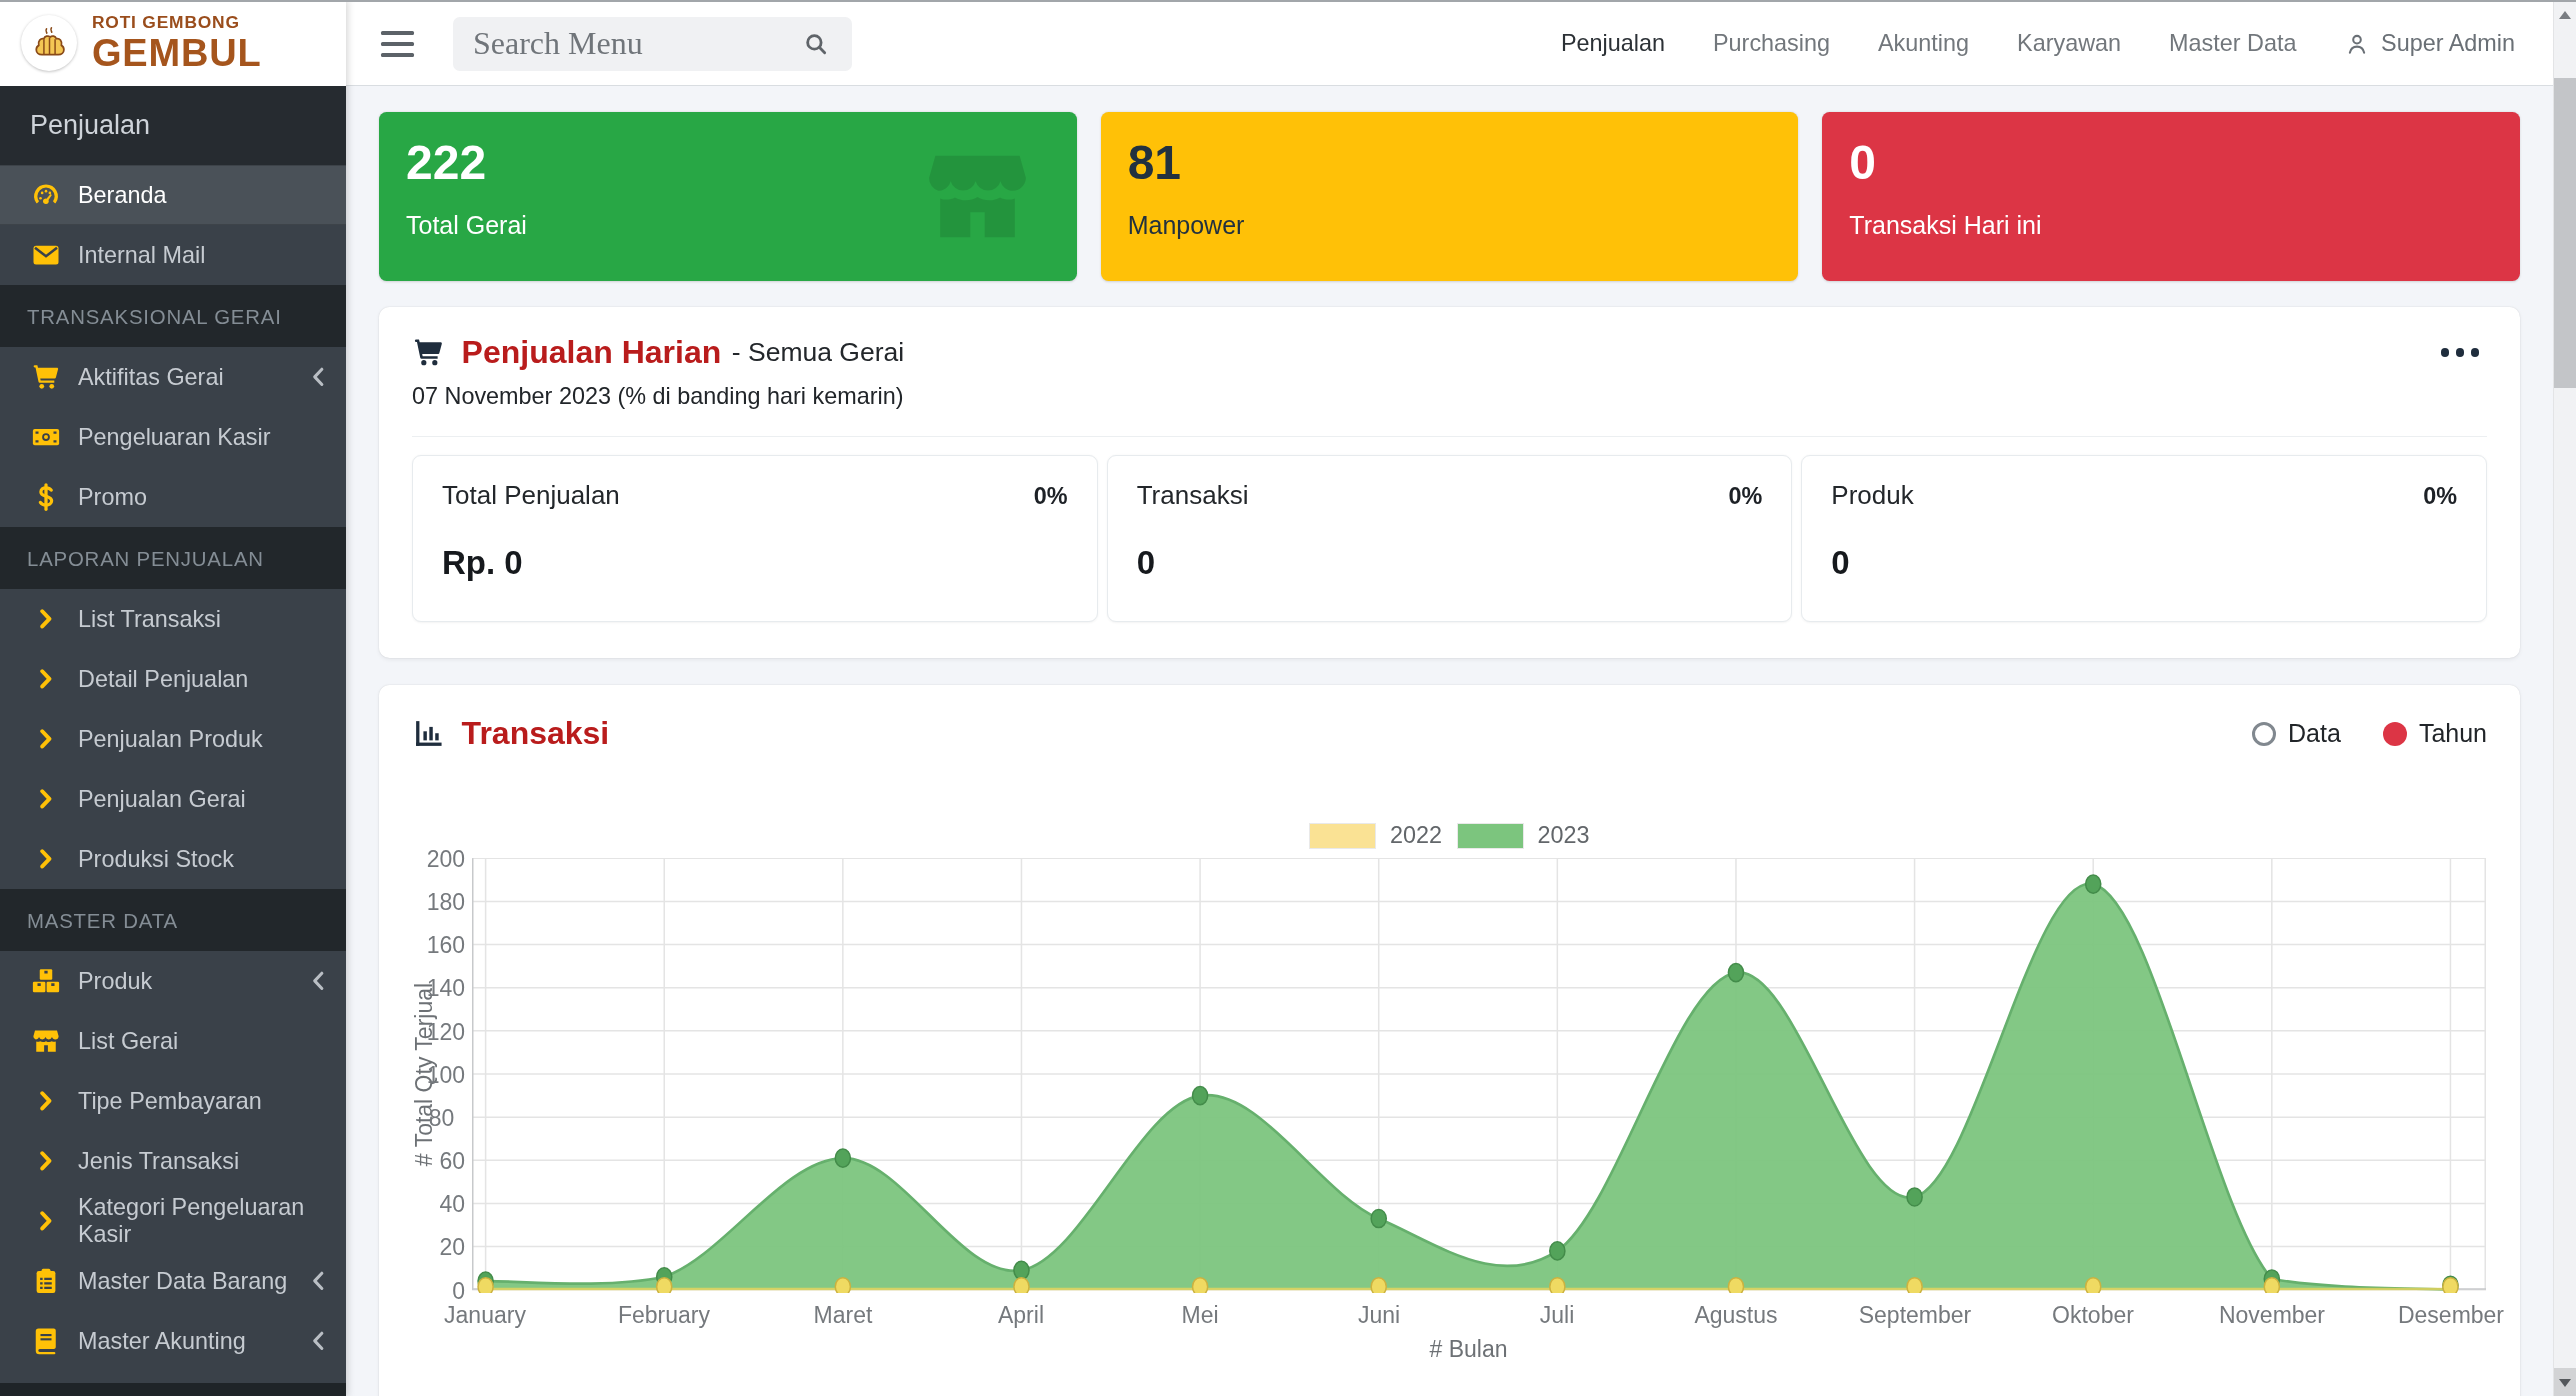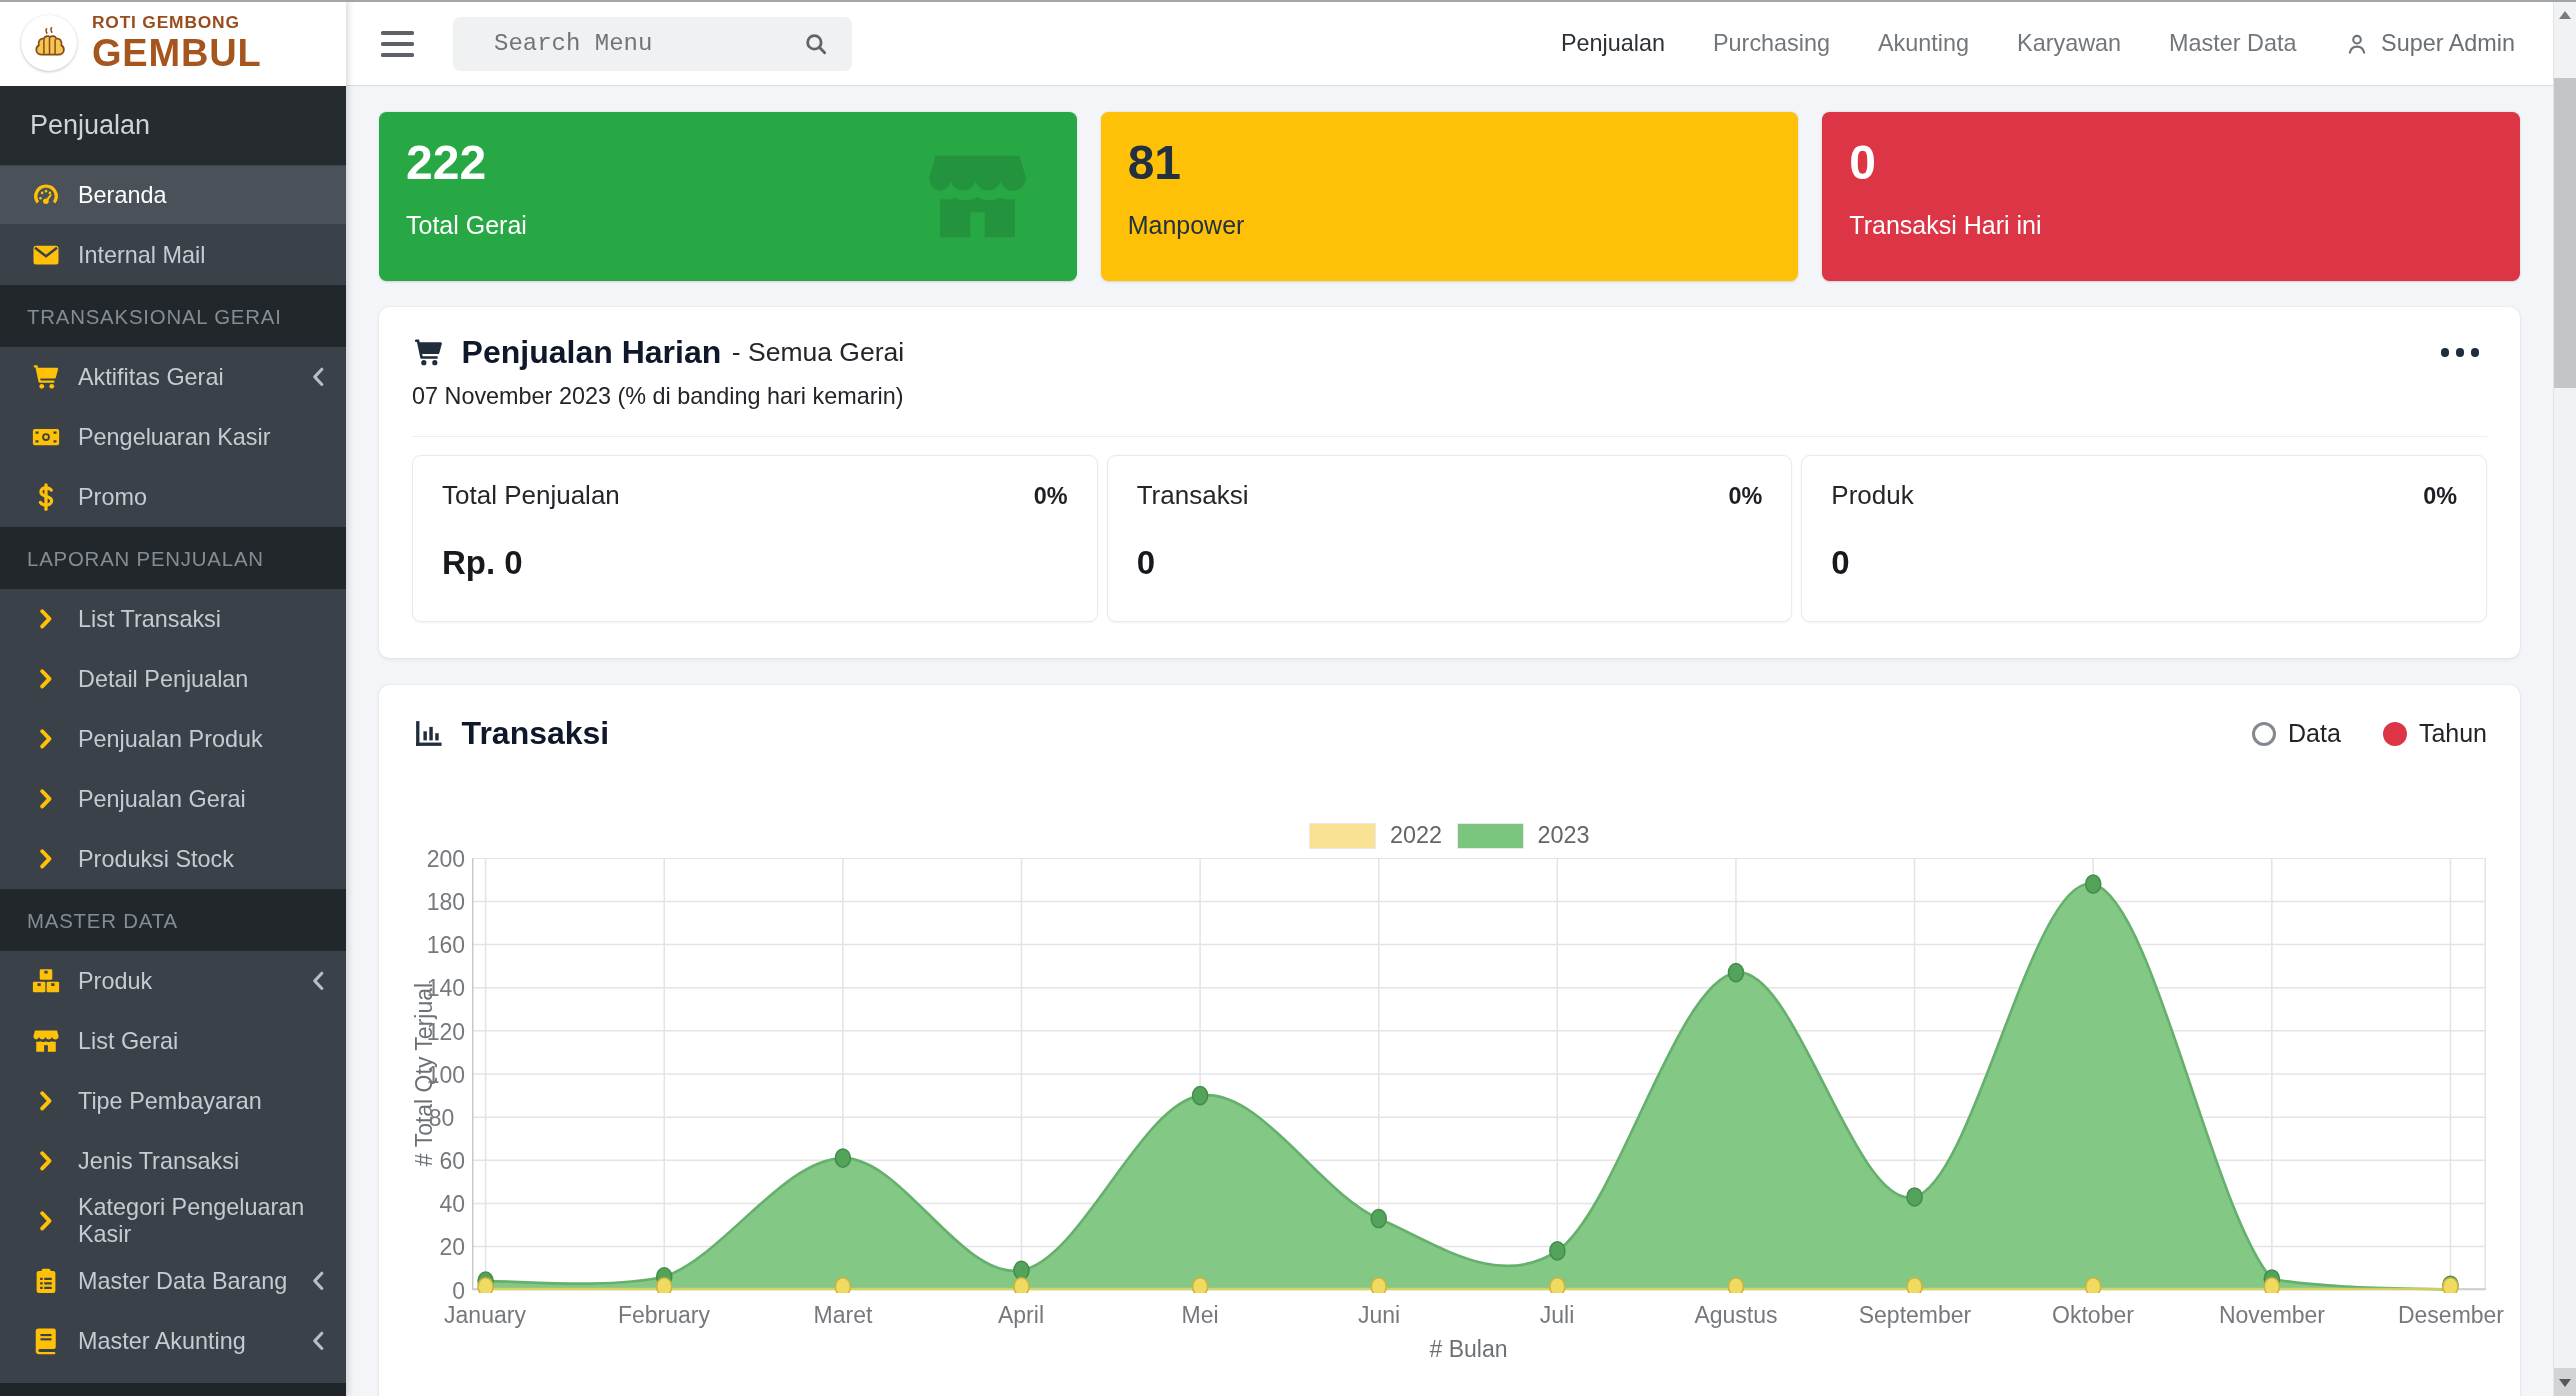--- a/index.html
+++ b/index.html
@@ -25,21 +25,21 @@
   .sb-item.active .lbl { color:#ffffff; }
   .sb-collapse { margin-left:auto; margin-right:19px; color:#b9bec4; display:flex; }
   .sb-collapse svg { width:16.6px; height:19.7px; }
   .sb-end { height:19.7px; background:#1f2428; margin-top:12px; }
 
   
   .topbar { position:absolute; left:346px; right:23px; top:2.3px; height:84px; background:#fff; border-bottom:1.5px solid #d9dde1; display:flex; align-items:center; z-index:10; }
   .hamburger { margin-left:35px; width:33px; height:26px; display:flex; flex-direction:column; justify-content:space-between; cursor:pointer; }
   .hamburger span { display:block; height:3.8px; background:#5c6268; border-radius:1.5px; }
   .searchbox { margin-left:39px; width:399px; height:54px; background:#f0f1f3; border-radius:6.8px; display:flex; align-items:center; position:relative; }
-  .searchbox input { border:none; outline:none; background:transparent; font-family:Liberation Mono, monospace; font-size:24px; color:#3c4147; padding-left:41px; width:333px; }
+  .searchbox input { border:none; outline:none; background:transparent; font-family:Liberation Serif, serif; font-size:32px; color:#3c4147; padding-left:20px; width:333px; }
   .searchbox input::placeholder { color:#70757a; }
   .search-ico { position:absolute; right:23px; top:14.4px; color:#5f6469; }
   .top-nav { margin-left:auto; display:flex; align-items:center; gap:48px; padding-right:38px; }
   .top-link { font-size:23.4px; color:#72777c; cursor:pointer; white-space:nowrap; }
   .top-link.active { color:#2c3136; }
   .top-user { display:flex; align-items:center; gap:10.6px; color:#6a7076; font-size:23.4px; cursor:pointer; white-space:nowrap; }
 
   
   .pagebar { position:absolute; right:0; top:2.3px; bottom:0; width:23px; background:#f1f2f4; border-left:0.8px solid #e3e4e6; z-index:40; }
   .pagebar .arr-up { position:absolute; top:9px; left:5.3px; width:0; height:0; border-left:6px solid transparent; border-right:6px solid transparent; border-bottom:8.3px solid #797d82; }
@@ -54,21 +54,21 @@
   .stat-value { font-size:48px; font-weight:bold; line-height:1.05; }
   .stat-label { font-size:25px; margin-top:23px; }
   .stat-ico { position:absolute; right:42px; top:27px; height:115px; opacity:.32; }
   .stat-ico svg { height:115px; width:auto; }
 
   .card { background:#fff; border-radius:10.6px; box-shadow:0 0 1.5px rgba(0,0,0,.12), 0 1.5px 4.5px rgba(0,0,0,.06); }
   .daily-card { margin-top:26px; padding:27px 33px 36px; }
   .card-head { display:flex; align-items:center; }
   .head-ico { color:#1f2d3d; display:flex; margin-right:16.6px; }
   .head-ico svg { width:33px; height:33px; }
-  .card-title { font-size:32px; font-weight:bold; color:#0f172a; }
+  .card-title { font-size:32px; font-weight:bold; color:#b91c1c; }
   .card-subtitle { font-size:26.5px; color:#23272b; margin-left:10.6px; }
   .ellipsis { margin-left:auto; display:flex; gap:6.8px; cursor:pointer; padding:7.6px; }
   .ellipsis i { width:8.3px; height:8.3px; border-radius:50%; background:#1f2d3d; }
   .date-line { margin-top:12px; font-size:23.4px; color:#212529; }
   .divider { margin-top:26px; border-top:1.5px solid #eceff1; }
   .metrics-row { margin-top:18px; display:flex; gap:9px; }
   .metric-card { flex:1; border:1.5px solid #e7ebee; border-radius:9px; padding:24px 29px 39px; box-shadow:0 0.8px 2.3px rgba(0,0,0,.05); background:#fff; }
   .metric-top { display:flex; justify-content:space-between; align-items:baseline; }
   .metric-label { font-size:26px; color:#23272b; }
   .metric-pct { font-size:23.4px; font-weight:bold; color:#1d2126; }

